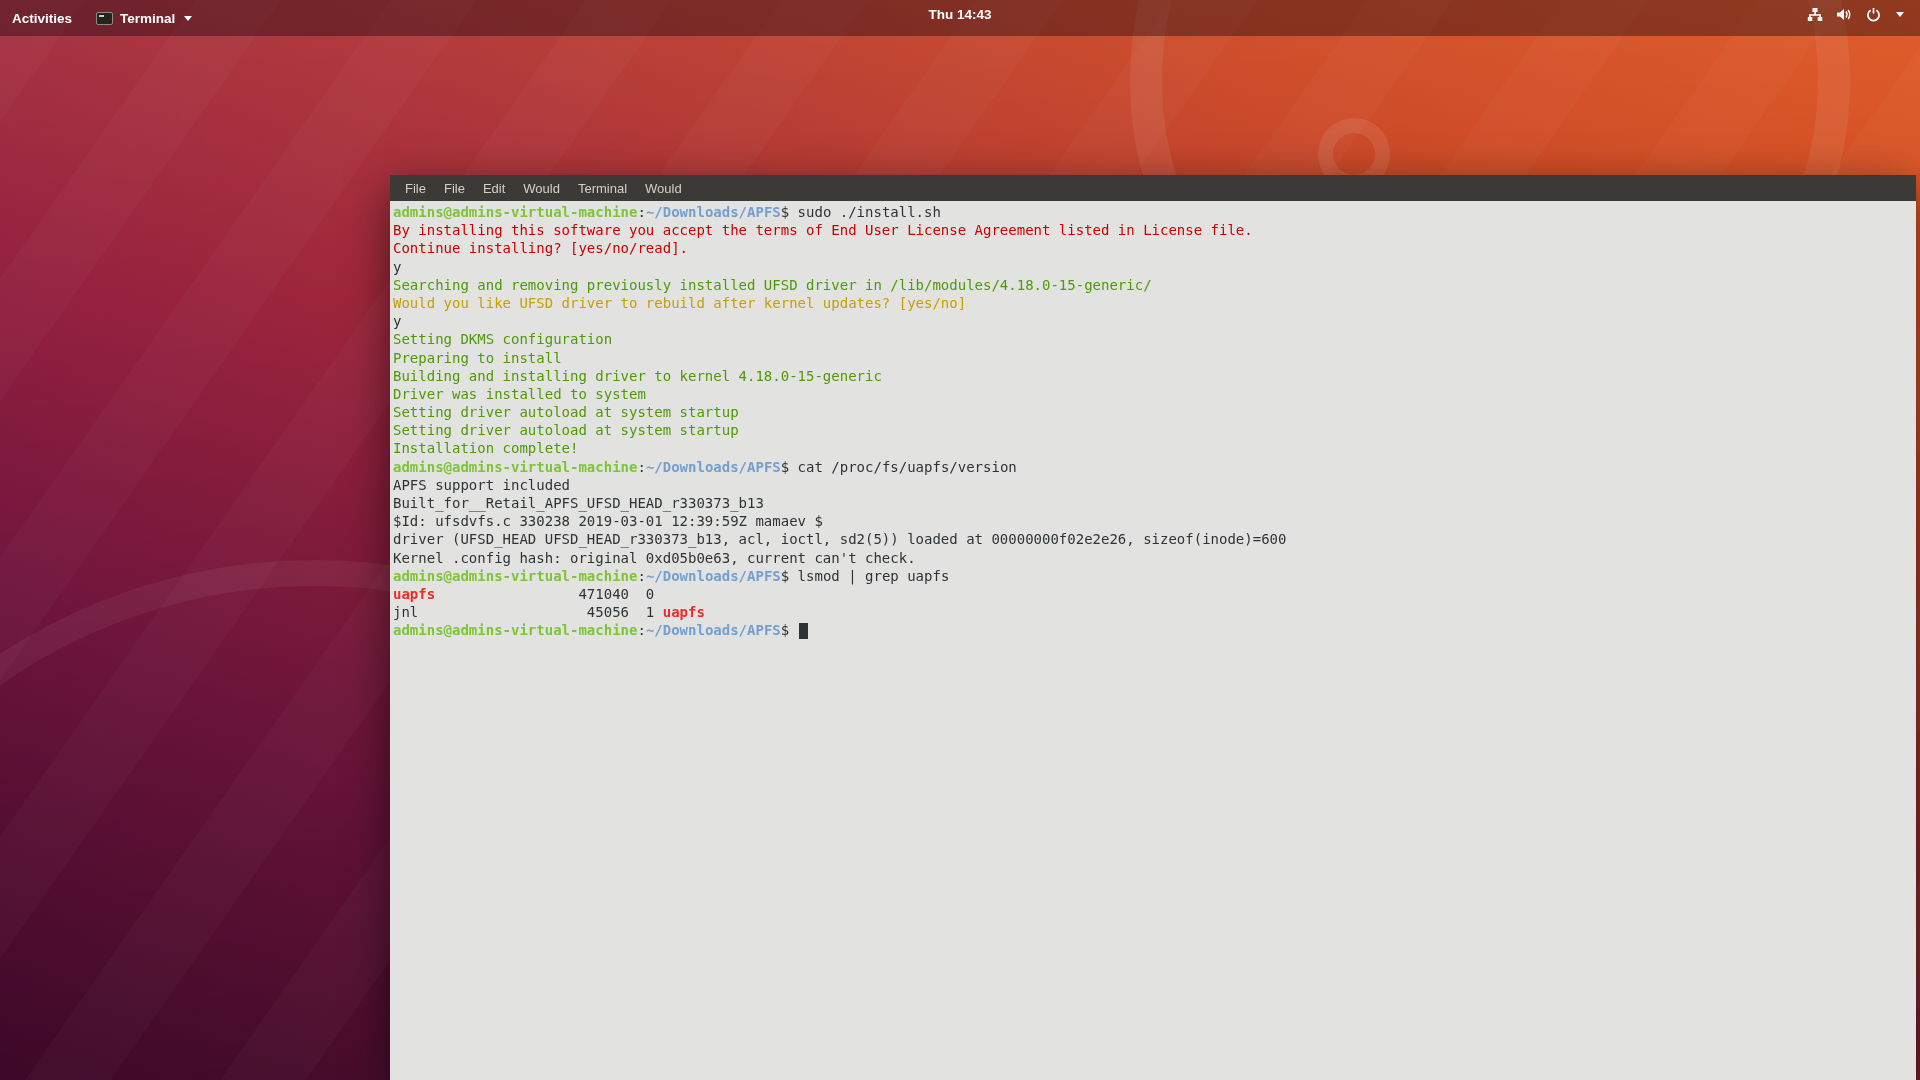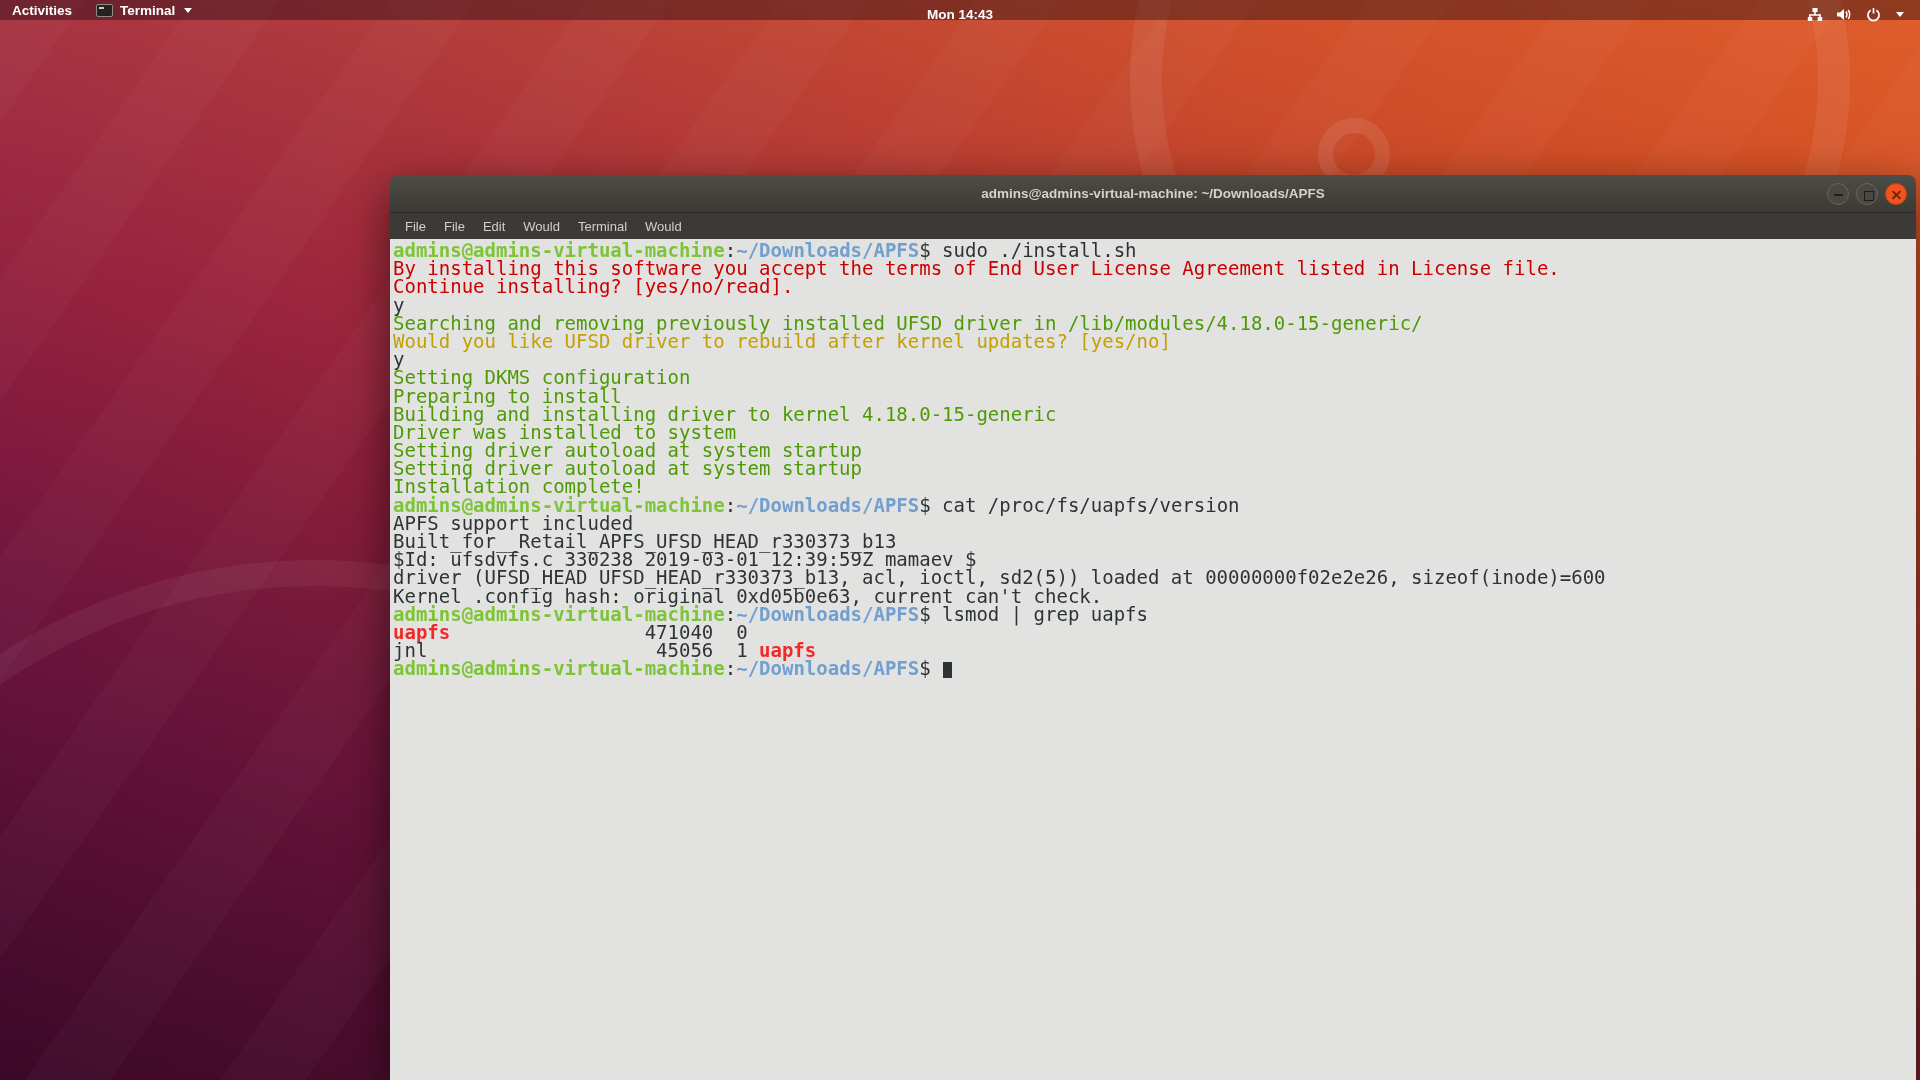--- a/index.html
+++ b/index.html
@@ -10,21 +10,21 @@
       linear-gradient(to top right, #560c38 0%, #7c1744 22%, #97223e 40%, #ad3134 58%, #cc4722 80%, #de5520 100%);
   }
   .ring { position:absolute; border-radius:50%; border:26px solid rgba(255,255,255,0.055); }
   .ring.r1 { left:-260px; top:560px; width:1150px; height:1150px; }
   .ring.r2 { left:1130px; top:-280px; width:720px; height:720px; border-width:32px; border-color:rgba(255,255,255,0.07);}
   .ring.r3 { left:1318px; top:118px; width:72px; height:72px; border-width:15px; border-color:rgba(255,255,255,0.09);}
   .streaks { position:absolute; inset:0;
     background:repeating-linear-gradient(125deg, rgba(255,255,255,0.025) 0 70px, rgba(255,255,255,0) 70px 160px); }
 
   
-  .top-bar { position:absolute; top:0; left:0; width:100%; height:20px;
+  .top-bar { position:absolute; top:0; left:0; width:100%; height:36px;
     background:rgba(24,6,14,0.40); color:#ffffff; display:flex; align-items:center;
     font-size:13.5px; font-weight:bold; z-index:50; }
   .tb-left { display:flex; align-items:center; height:100%; }
   .tb-item { display:flex; align-items:center; height:100%; padding:0 12px; cursor:default; }
   .appmenu { gap:7px; }
   .term-glyph { width:17px; height:13px; background:#26221f; border:1px solid #8f8b85; border-radius:2px; position:relative; }
   .term-glyph:before { content:""; position:absolute; left:2px; top:2px; width:5px; height:2px; background:#cfcbc4; }
   .caret-down { width:0; height:0; border-left:4.5px solid transparent; border-right:4.5px solid transparent; border-top:5px solid #ffffff; margin-left:2px; }
   .tb-clock { position:absolute; left:50%; transform:translateX(-50%); top:0; height:28px; display:flex; align-items:center; padding:0 10px; }
   .tb-right { position:absolute; right:8px; top:0; height:28px; display:flex; align-items:center; gap:13px; padding:0 8px; }
@@ -46,21 +46,21 @@
   .wbtn.close { background:#ef5420; border-color:#c4450f; }
   .wbtn.close:before, .wbtn.close:after { content:""; position:absolute; left:5px; top:9.6px; width:11px; height:2.2px; background:#6e2406; }
   .wbtn.close:before { transform:rotate(45deg); }
   .wbtn.close:after  { transform:rotate(-45deg); }
 
   .menu-bar { height:26px; flex:0 0 26px; background:#3b3a36; display:flex; align-items:center;
     padding-left:6px; color:#d4d0c8; font-size:13px; }
   .menu-item { padding:3px 9px; cursor:default; }
 
   .term-content { flex:1; background:#e2e2e0; padding:2px 0 0 3px; overflow:hidden;
-    font-family:"DejaVu Sans Mono","Liberation Mono",monospace; font-size:19px;
+    font-family:"DejaVu Sans Mono","Liberation Mono",monospace; font-size:14px;
     line-height:18.2px; white-space:pre; }
   .term-line { height:18.2px; }
   .cursor { display:inline-block; width:9px; height:16px; background:#2e3436; vertical-align:middle; margin-left:1px; }
 </style>
 </head>
 <body>
 
 <div class="wallpaper">
   <div class="streaks"></div>
   <div class="ring r1"></div>
@@ -73,21 +73,21 @@
     <div class="tb-item">
       <span>Activities</span>
     </div>
     <div class="tb-item appmenu">
       <span class="term-glyph"></span>
       <span>Terminal</span>
       <span class="caret-down"></span>
     </div>
   </div>
   <div class="tb-clock">
-    <span>Mon 14:43</span>
+    <span>Thu 14:43</span>
   </div>
   <div class="tb-right">
     <span>
       <svg width="16" height="15" viewBox="0 0 16 15" fill="none" stroke="#ffffff" stroke-width="1.6">
         <rect x="5.5" y="1" width="5" height="4" fill="#ffffff" stroke="none"></rect>
         <path d="M8 5 V8 M2.8 10.5 V8 H13.2 V10.5"></path>
         <rect x="0.8" y="10" width="4.5" height="4" fill="#ffffff" stroke="none"></rect>
         <rect x="10.7" y="10" width="4.5" height="4" fill="#ffffff" stroke="none"></rect>
       </svg>
     </span>
@@ -102,28 +102,20 @@
       <svg width="15" height="15" viewBox="0 0 15 15" fill="none" stroke="#ffffff" stroke-width="1.7">
         <path d="M4.6 3.2 A5.6 5.6 0 1 0 10.4 3.2"></path>
         <line x1="7.5" y1="1" x2="7.5" y2="6.5"></line>
       </svg>
     </span>
     <span class="caret-down"></span>
   </div>
 </div>
 
 <div class="window">
-  <div class="title-bar">
-    <span class="window-title">admins@admins-virtual-machine: ~/Downloads/APFS</span>
-    <div class="win-controls">
-      <div class="wbtn min"><span></span></div>
-      <div class="wbtn max"><span></span></div>
-      <div class="wbtn close"><span></span></div>
-    </div>
-  </div>
   <div class="menu-bar">
     <span class="menu-item">File</span>
     <span class="menu-item">File</span>
     <span class="menu-item">Edit</span>
     <span class="menu-item">Would</span>
     <span class="menu-item">Terminal</span>
     <span class="menu-item">Would</span>
   </div>
   <div class="term-content"><div class="term-line"><span style="color: rgb(126, 196, 55); font-weight: bold;">admins@admins-virtual-machine</span><span style="color: rgb(46, 52, 54);">:</span><span style="color: rgb(114, 159, 207); font-weight: bold;">~/Downloads/APFS</span><span style="color: rgb(46, 52, 54);">$ sudo ./install.sh</span></div><div class="term-line"><span style="color: rgb(204, 0, 0);">By installing this software you accept the terms of End User License Agreement listed in License file.</span></div><div class="term-line"><span style="color: rgb(204, 0, 0);">Continue installing? [yes/no/read].</span></div><div class="term-line"><span style="color: rgb(46, 52, 54);">y</span></div><div class="term-line"><span style="color: rgb(78, 154, 6);">Searching and removing previously installed UFSD driver in /lib/modules/4.18.0-15-generic/</span></div><div class="term-line"><span style="color: rgb(196, 160, 0);">Would you like UFSD driver to rebuild after kernel updates? [yes/no]</span></div><div class="term-line"><span style="color: rgb(46, 52, 54);">y</span></div><div class="term-line"><span style="color: rgb(78, 154, 6);">Setting DKMS configuration</span></div><div class="term-line"><span style="color: rgb(78, 154, 6);">Preparing to install</span></div><div class="term-line"><span style="color: rgb(78, 154, 6);">Building and installing driver to kernel 4.18.0-15-generic</span></div><div class="term-line"><span style="color: rgb(78, 154, 6);">Driver was installed to system</span></div><div class="term-line"><span style="color: rgb(78, 154, 6);">Setting driver autoload at system startup</span></div><div class="term-line"><span style="color: rgb(78, 154, 6);">Setting driver autoload at system startup</span></div><div class="term-line"><span style="color: rgb(78, 154, 6);">Installation complete!</span></div><div class="term-line"><span style="color: rgb(126, 196, 55); font-weight: bold;">admins@admins-virtual-machine</span><span style="color: rgb(46, 52, 54);">:</span><span style="color: rgb(114, 159, 207); font-weight: bold;">~/Downloads/APFS</span><span style="color: rgb(46, 52, 54);">$ cat /proc/fs/uapfs/version</span></div><div class="term-line"><span style="color: rgb(46, 52, 54);">APFS support included</span></div><div class="term-line"><span style="color: rgb(46, 52, 54);">Built_for__Retail_APFS_UFSD_HEAD_r330373_b13</span></div><div class="term-line"><span style="color: rgb(46, 52, 54);">$Id: ufsdvfs.c 330238 2019-03-01 12:39:59Z mamaev $</span></div><div class="term-line"><span style="color: rgb(46, 52, 54);">driver (UFSD_HEAD UFSD_HEAD_r330373_b13, acl, ioctl, sd2(5)) loaded at 00000000f02e2e26, sizeof(inode)=600</span></div><div class="term-line"><span style="color: rgb(46, 52, 54);">Kernel .config hash: original 0xd05b0e63, current can't check.</span></div><div class="term-line"><span style="color: rgb(126, 196, 55); font-weight: bold;">admins@admins-virtual-machine</span><span style="color: rgb(46, 52, 54);">:</span><span style="color: rgb(114, 159, 207); font-weight: bold;">~/Downloads/APFS</span><span style="color: rgb(46, 52, 54);">$ lsmod | grep uapfs</span></div><div class="term-line"><span style="color: rgb(238, 42, 42); font-weight: bold;">uapfs</span><span style="color: rgb(46, 52, 54);">                 471040  0</span></div><div class="term-line"><span style="color: rgb(46, 52, 54);">jnl                    45056  1 </span><span style="color: rgb(238, 42, 42); font-weight: bold;">uapfs</span></div><div class="term-line"><span style="color: rgb(126, 196, 55); font-weight: bold;">admins@admins-virtual-machine</span><span style="color: rgb(46, 52, 54);">:</span><span style="color: rgb(114, 159, 207); font-weight: bold;">~/Downloads/APFS</span><span style="color: rgb(46, 52, 54);">$ </span><span class="cursor"></span></div></div>
 </div>

